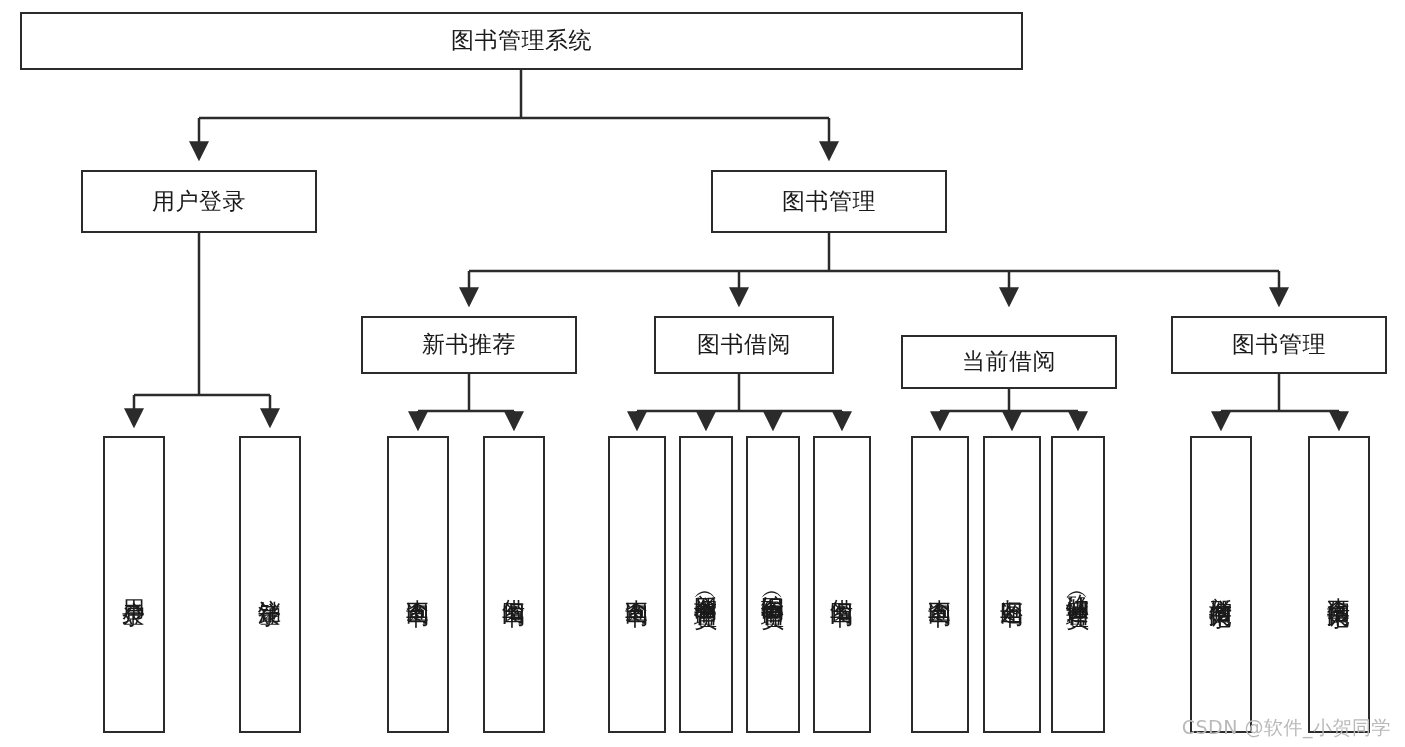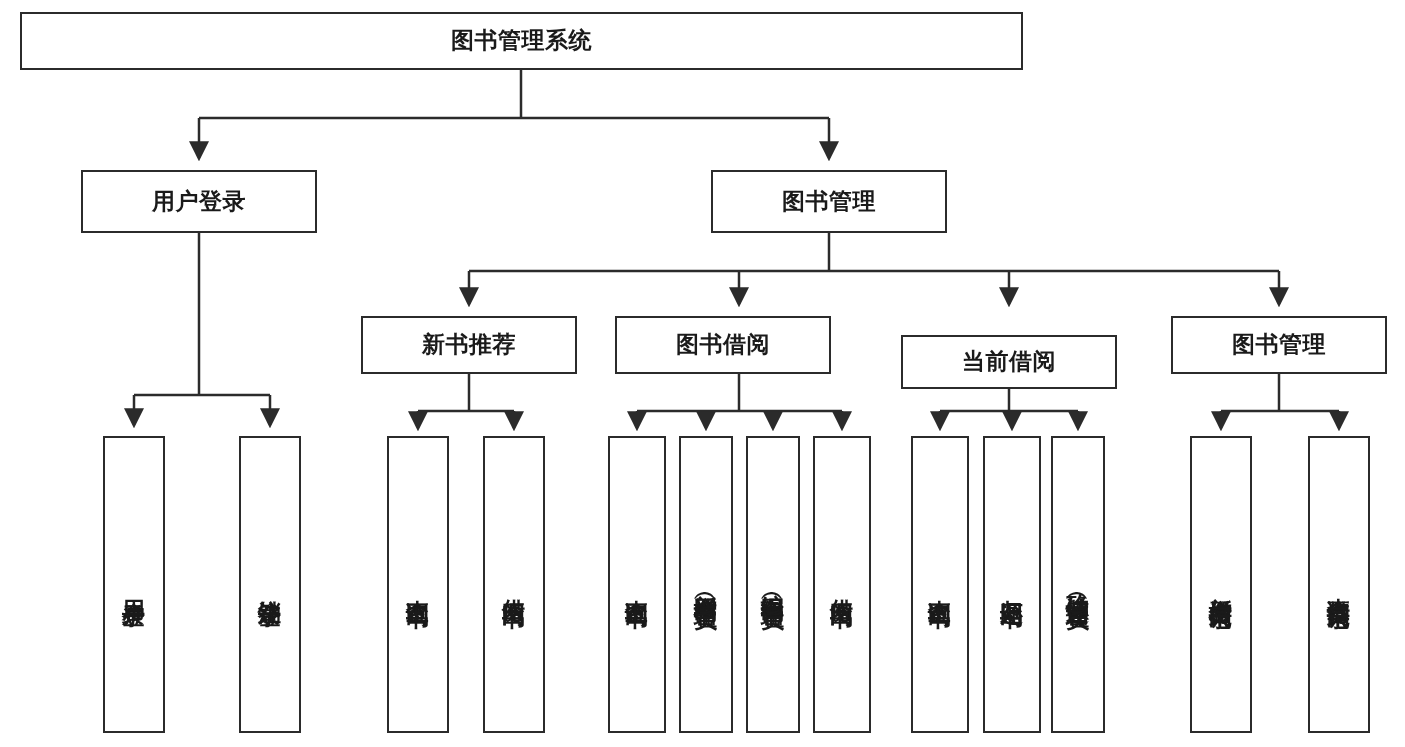--- a/index.html
+++ b/index.html
@@ -36,21 +36,20 @@
     justify-content: center;
     z-index: 5;
   }
   .node-label {
     font-size: 23px;
     line-height: 1.18;
     letter-spacing: 0.5px;
     color: #1a1a1a;
     white-space: nowrap;
     text-align: center;
-    font-weight: bold;
   }
   
   .node.leaf {
     align-items: center;
     justify-content: center;
   }
   .node.leaf .node-label {
     writing-mode: vertical-rl;
     text-orientation: upright;
     white-space: normal;
@@ -134,21 +133,21 @@
   <div class="node" id="node-l2-0" style="left: 81px; top: 170px; width: 236px; height: 63px;">
     <span class="node-label">用户登录</span>
   </div>
   <div class="node" id="node-l3-0" style="left: 361px; top: 316px; width: 216px; height: 58px;">
     <span class="node-label">新书推荐</span>
   </div>
 
   <div class="node" id="node-l2-1" style="left: 711px; top: 170px; width: 236px; height: 63px;">
     <span class="node-label">图书管理</span>
   </div>
-  <div class="node" id="node-l3-1" style="left: 615px; top: 316px; width: 216px; height: 58px;">
+  <div class="node" id="node-l3-1" style="left: 654px; top: 316px; width: 180px; height: 58px;">
     <span class="node-label">图书借阅</span>
   </div>
   <div class="node" id="node-l3-2" style="left: 901px; top: 335px; width: 216px; height: 54px;">
     <span class="node-label">当前借阅</span>
   </div>
   <div class="node" id="node-l3-3" style="left: 1171px; top: 316px; width: 216px; height: 58px;">
     <span class="node-label">图书管理</span>
   </div>
 
   <div class="node leaf" id="node-leaf-0" style="left: 103px; top: 436px; width: 62px; height: 297px;">
@@ -184,13 +183,14 @@
   <div class="node leaf" id="node-leaf-10" style="left: 1051px; top: 436px; width: 54px; height: 297px;">
     <span class="node-label">确认归还（管理员）</span>
   </div>
   <div class="node leaf" id="node-leaf-11" style="left: 1190px; top: 436px; width: 62px; height: 297px;">
     <span class="node-label">新增借阅记录</span>
   </div>
   <div class="node leaf" id="node-leaf-12" style="left: 1308px; top: 436px; width: 62px; height: 297px;">
     <span class="node-label">查询借阅记录</span>
   </div>
 
+  <div class="watermark">CSDN @软件_小贺同学</div>
 </div>
 
 </body></html>

